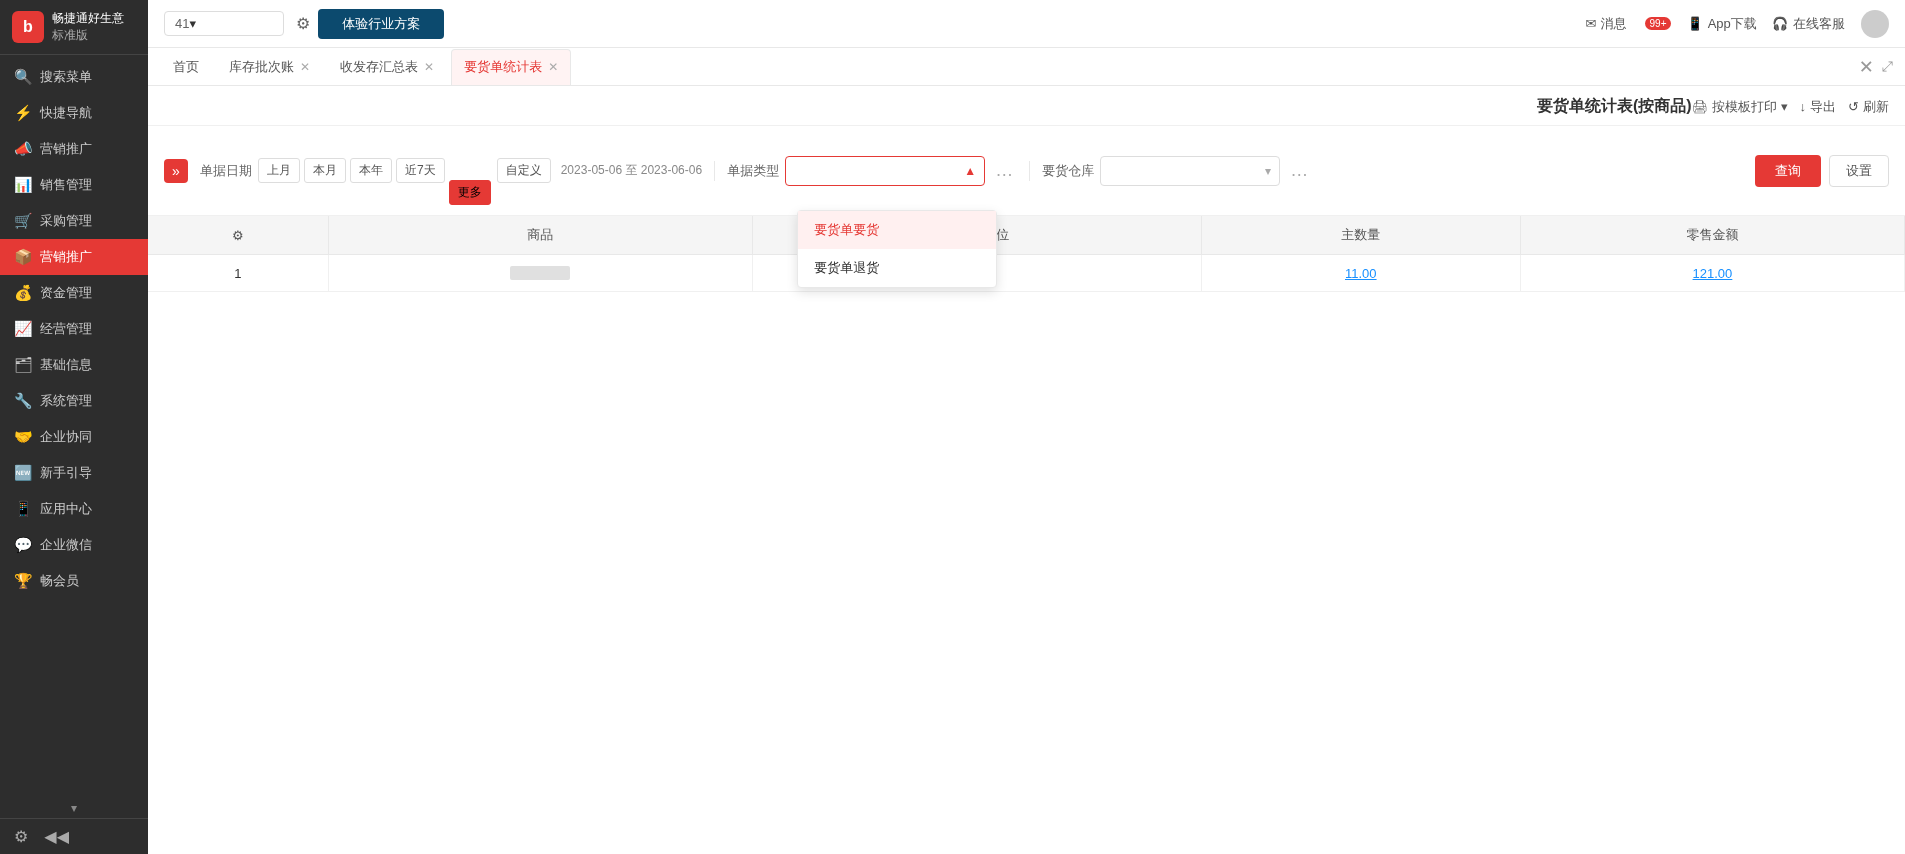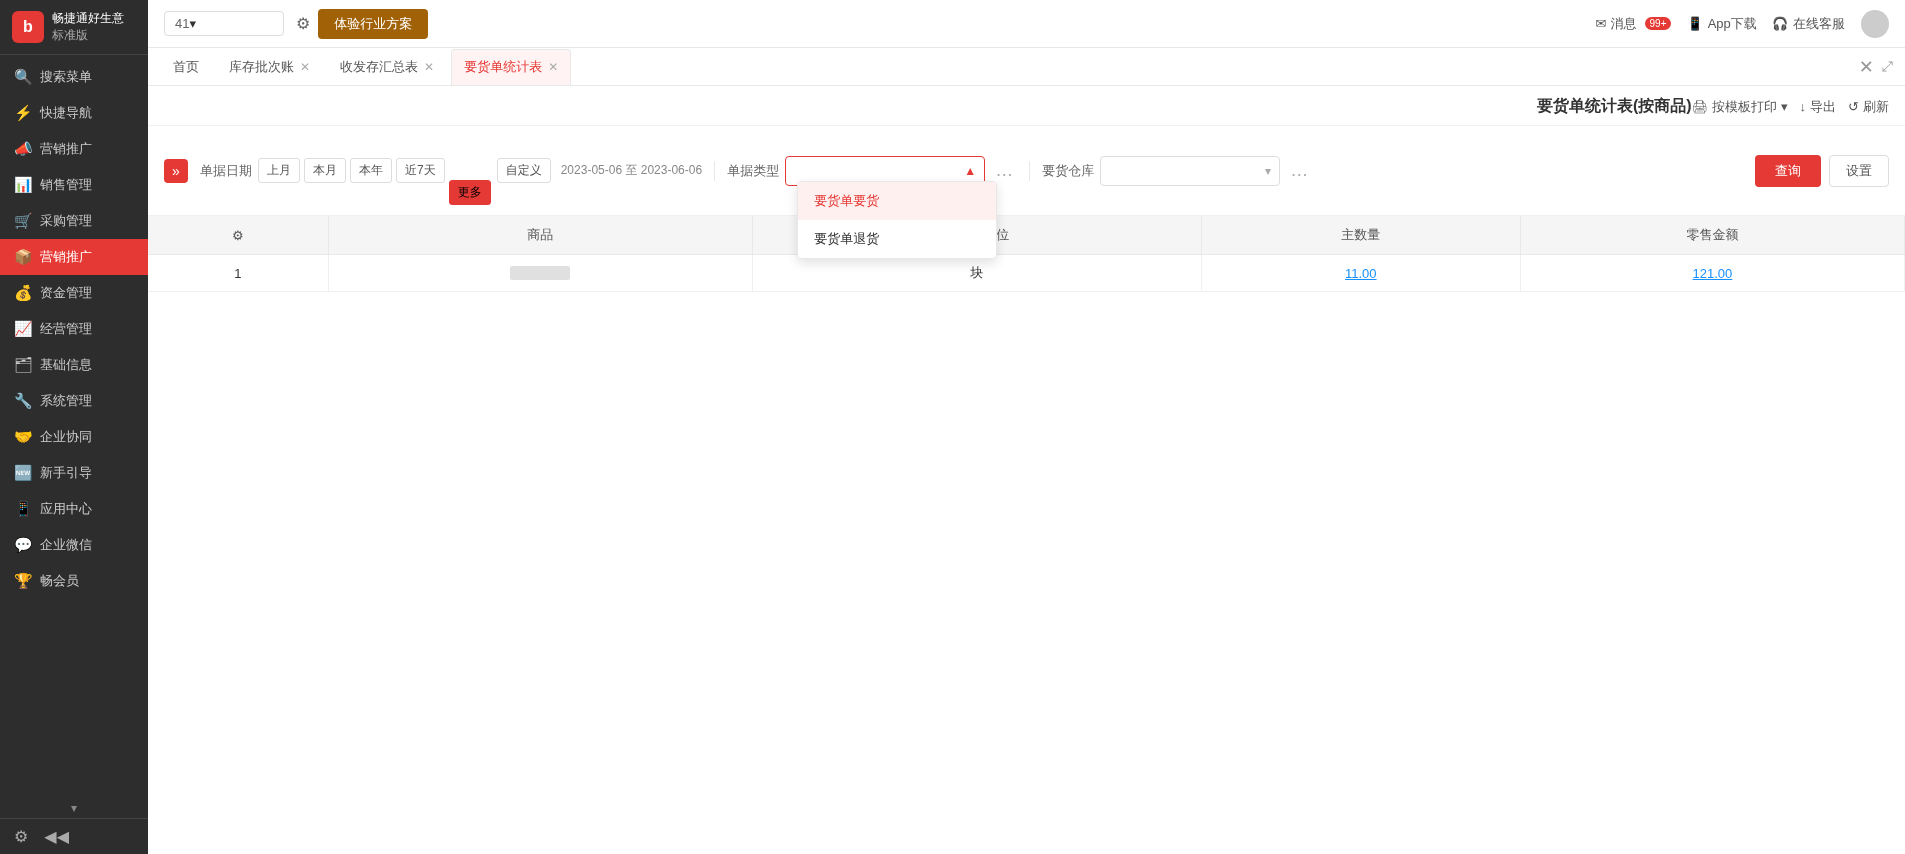--- a/index.html
+++ b/index.html
@@ -90,37 +90,37 @@
       border-radius: 4px;
       padding: 4px 10px;
       cursor: pointer;
       font-size: 13px;
       color: #333;
       min-width: 120px;
     }
     .topbar-store-selector .store-num { color: #666; }
     .topbar-gear { font-size: 16px; color: #666; cursor: pointer; margin-left: 4px; }
     .topbar-trial-btn {
-      background: #a16207;
+      background: #0c4a6e;
       color: #fff;
       border: none;
       border-radius: 4px;
-      padding: 6px 16px;
+      padding: 6px 24px;
       cursor: pointer;
       font-size: 13px;
     }
     .topbar-right { display: flex; align-items: center; gap: 16px; }
     .topbar-right-item { display: flex; align-items: center; gap: 4px; cursor: pointer; color: #555; font-size: 13px; }
     .badge {
       background: #e53935;
       color: #fff;
       border-radius: 10px;
       font-size: 10px;
       padding: 1px 5px;
-      margin-left: 4px;
+      margin-left: 14px;
     }
     .avatar { width: 28px; height: 28px; border-radius: 50%; background: #ccc; }
 
     
     .tabs-bar {
       background: #fff;
       border-bottom: 1px solid #e8e8e8;
       display: flex;
       align-items: center;
       padding: 0 12px;
@@ -532,21 +532,21 @@
 
       <div class="filter-divider"></div>
 
       <div class="filter-select-group" style="position: relative;">
         <span class="filter-label">单据类型</span>
         <div class="filter-select-box" id="type-select">
           <span style="color:#333;"></span>
           <span class="arrow">▲</span>
         </div>
 
-        <div class="dropdown-overlay" id="type-dropdown" style="position: absolute; top: 23px; left: 70px; z-index: 200;">
+        <div class="dropdown-overlay" id="type-dropdown" style="position: absolute; top: 52px; left: 70px; z-index: 200;">
         <div class="dropdown-item selected">要货单要货</div>
             <div class="dropdown-item">要货单退货</div>
           </div>
         <span class="filter-more-btn">…</span>
       </div>
 
       <div class="filter-divider"></div>
 
       <div class="filter-select-group">
         <span class="filter-label">要货仓库</span>

